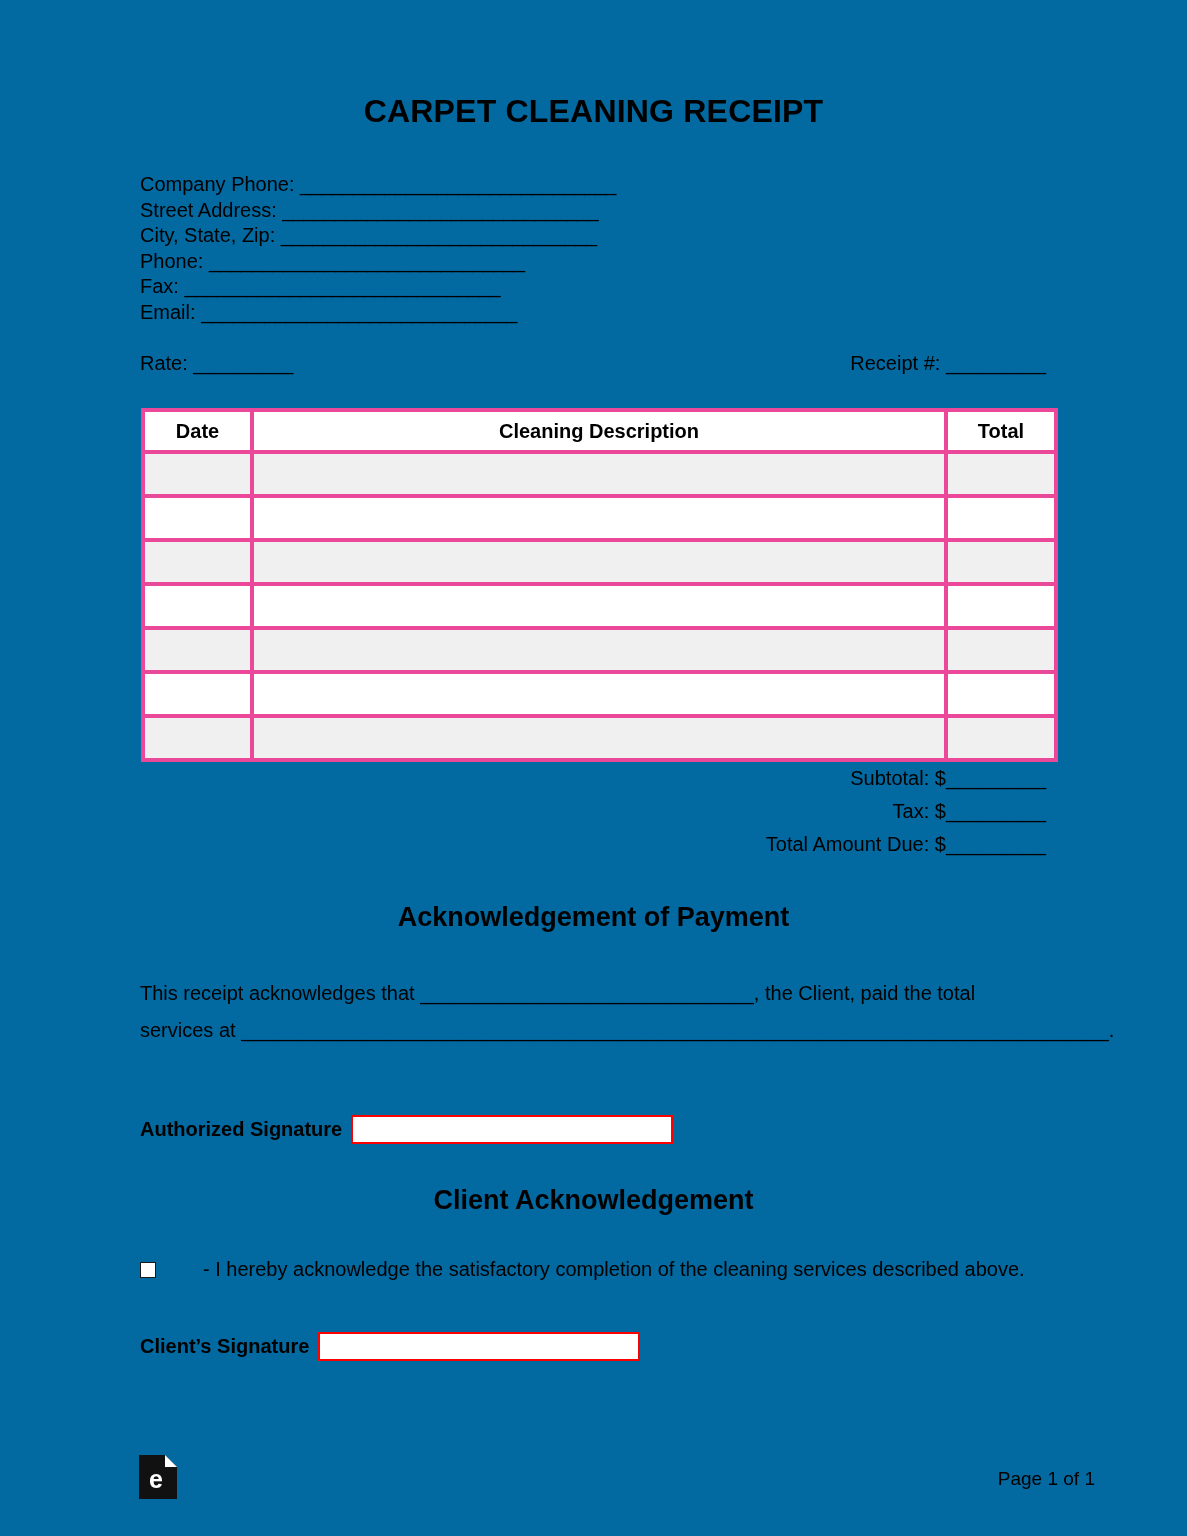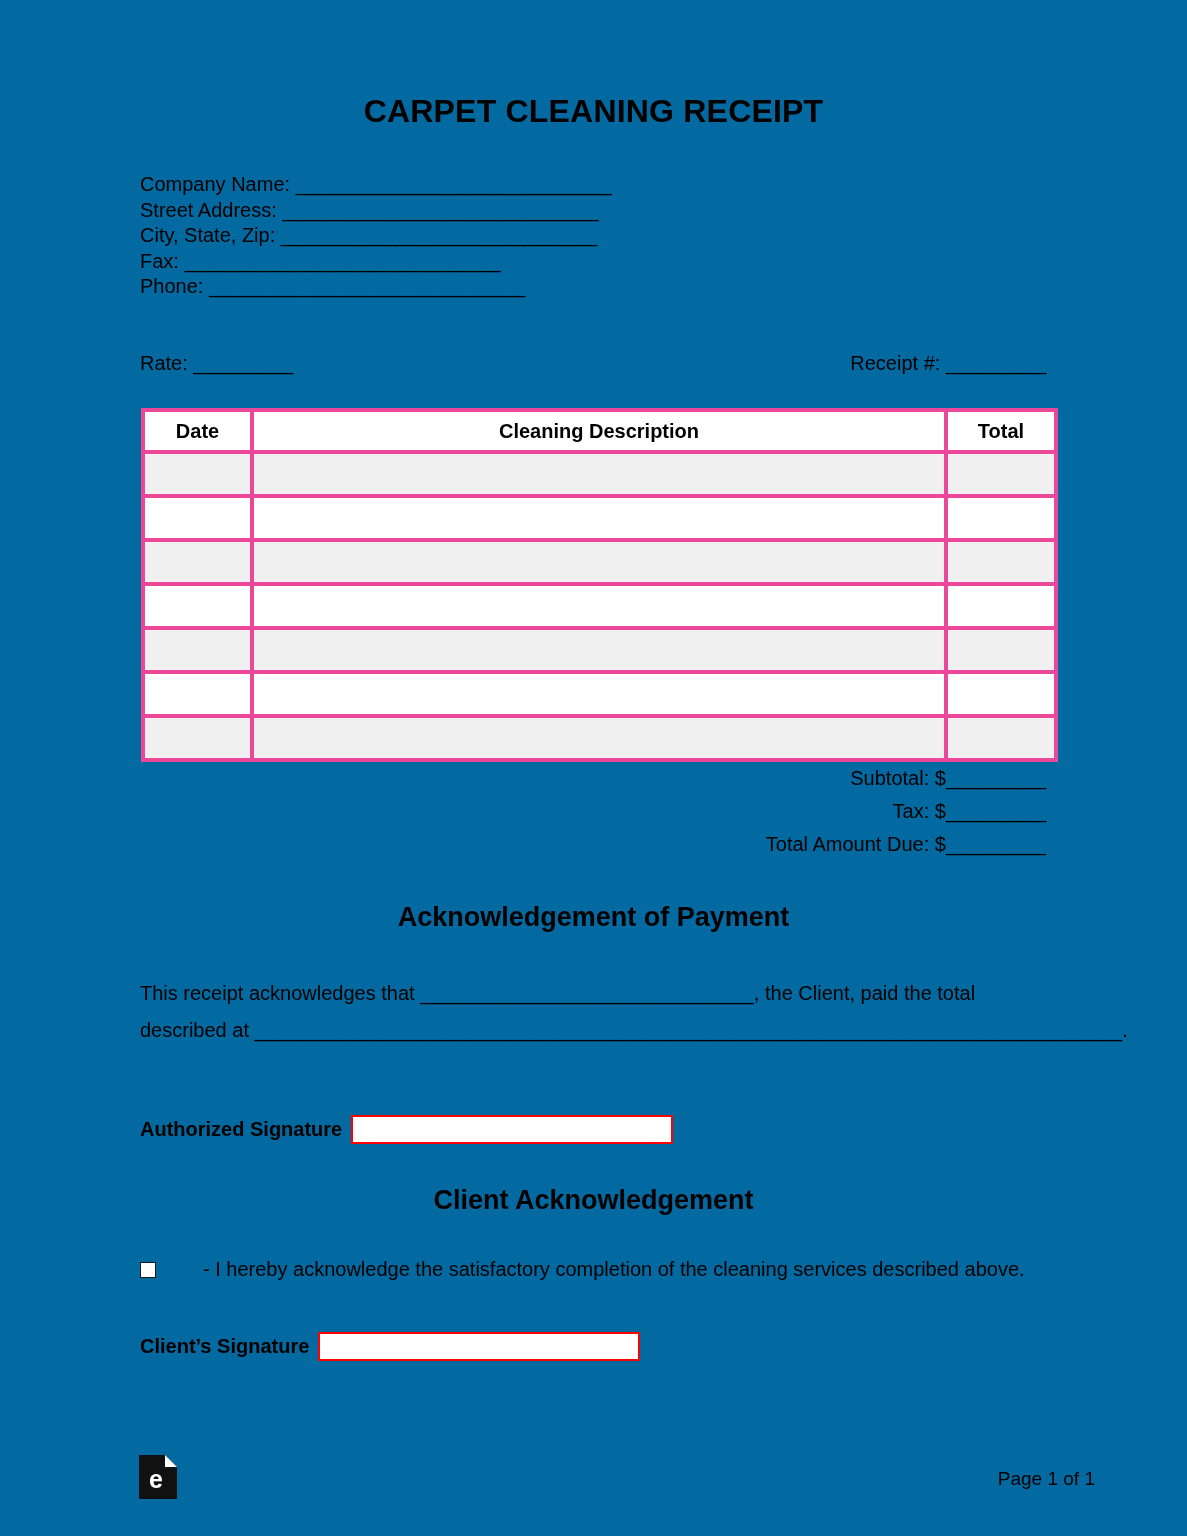--- a/index.html
+++ b/index.html
@@ -189,25 +189,26 @@
   }
 </style>
 </head>
 <body>
 
 <div class="page">
 
   <div class="doc-title">CARPET CLEANING RECEIPT</div>
 
   <div class="company-block">
-    <div><span>Company Name: </span><span class="fill">______________________________</span></div>
+    <div><span>Company Phone: </span><span class="fill">______________________________</span></div>
     <div><span>Street Address: </span><span class="fill">______________________________</span></div>
     <div><span>City, State, Zip: </span><span class="fill">______________________________</span></div>
+    <div><span>Phone: </span><span class="fill">______________________________</span></div>
     <div><span>Fax: </span><span class="fill">______________________________</span></div>
-    <div><span>Phone: </span><span class="fill">______________________________</span></div>
+    <div><span>Email: </span><span class="fill">______________________________</span></div>
   </div>
 
   <div class="date-line"><span>Rate: </span><span>_________</span></div>
   <div class="receipt-line"><span>Receipt #: </span><span>_________</span></div>
 
   <table class="items-table">
     <thead>
       <tr>
         <th class="col-date">Date</th>
         <th class="col-desc">Cleaning Description</th>
@@ -256,21 +257,21 @@
   <div class="totals">
     <div>Subtotal: $_________</div>
     <div>Tax: $_________</div>
     <div>Total Amount Due: $_________</div>
   </div>
 
   <div class="section-heading" id="ack-payment-heading">Acknowledgement of Payment</div>
 
   <div class="ack-paragraph">
     <div class="seg"><span>This receipt acknowledges that </span><span>______________________________</span><span>, the Client, paid the total</span></div>
-    <div class="seg"><span>described at </span><span>______________________________________________________________________________</span><span>.</span></div>
+    <div class="seg"><span>services at </span><span>______________________________________________________________________________</span><span>.</span></div>
   </div>
 
   <div class="sig-row" id="authorized-signature-row">
     <span class="sig-label">Authorized Signature</span>
     <span class="sig-box" id="authorized-signature-box"></span>
   </div>
 
   <div class="section-heading" id="client-ack-heading">Client Acknowledgement</div>
 
   <div class="checkbox-line">

